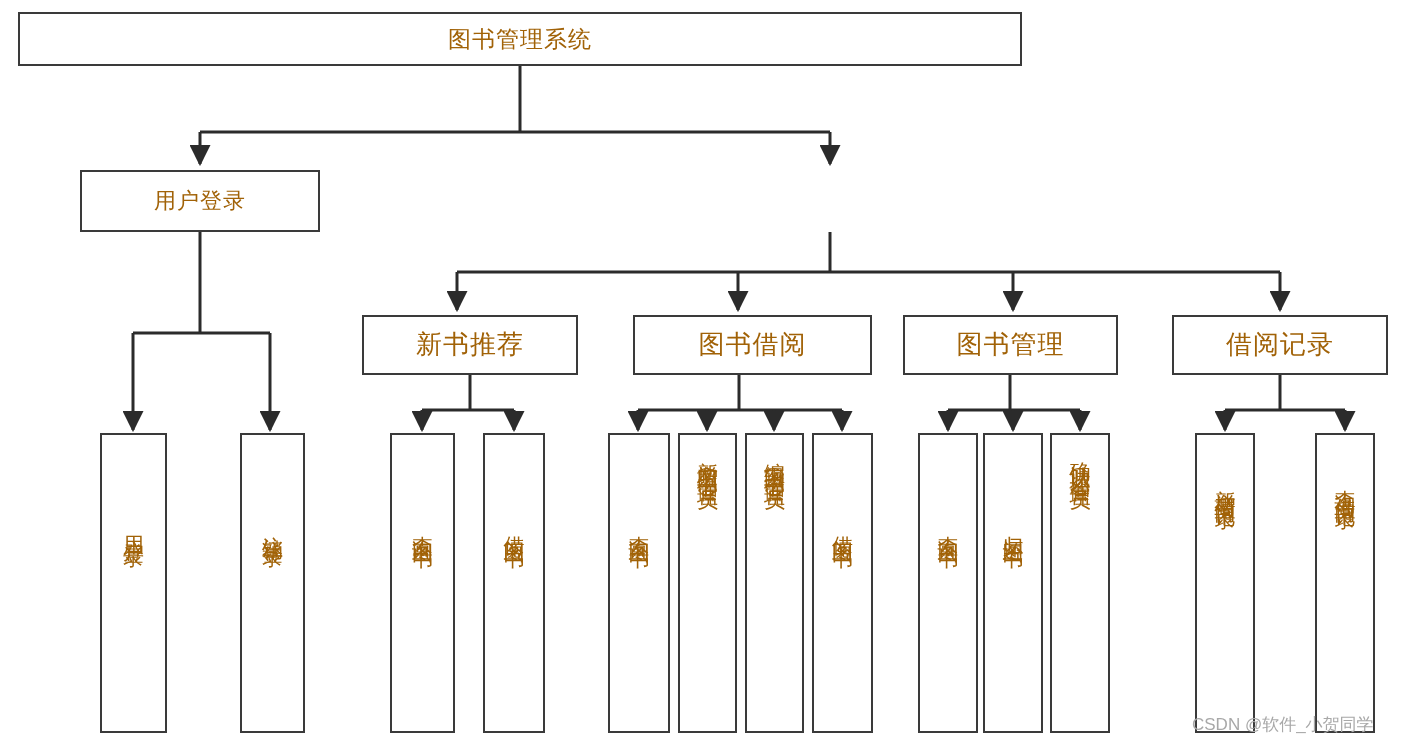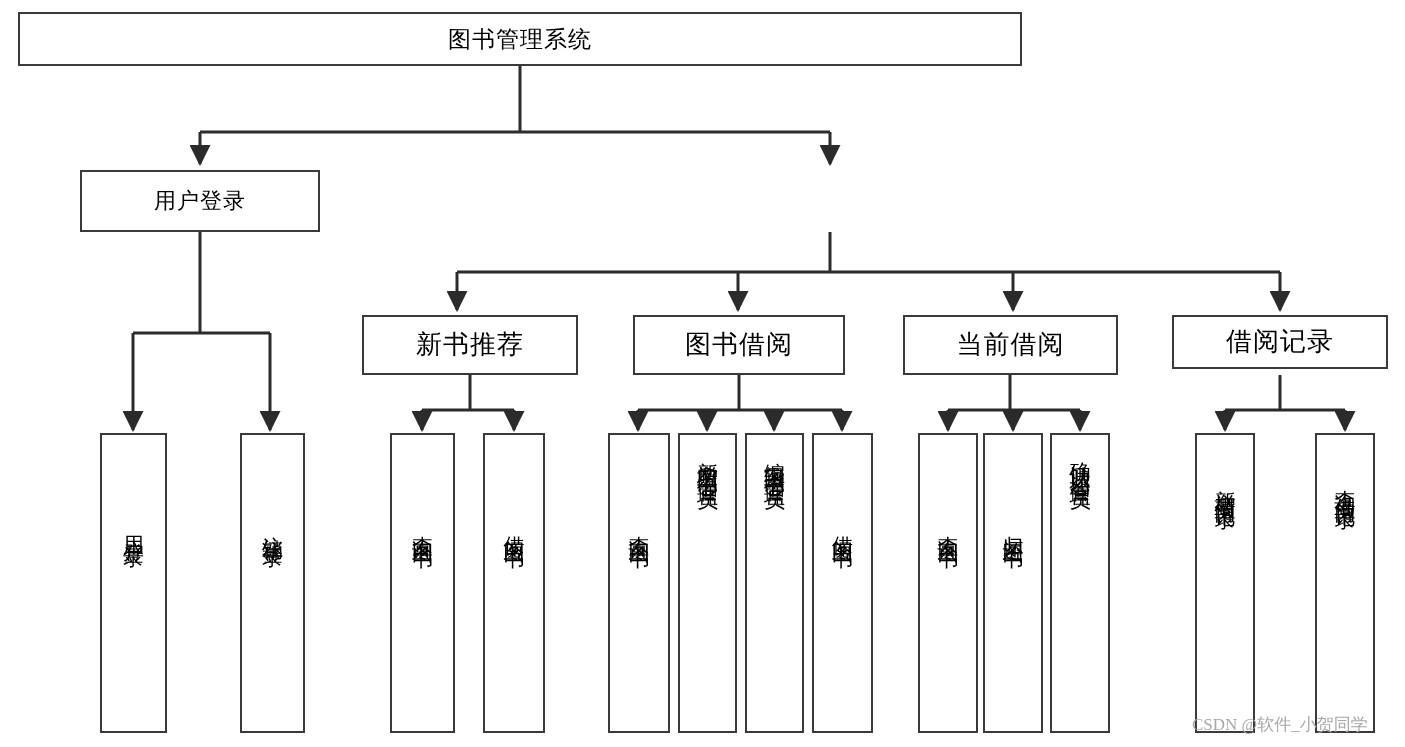--- a/index.html
+++ b/index.html
@@ -34,21 +34,21 @@
     border: 2px solid #3a3a3a;
     display: flex;
     align-items: center;
     justify-content: center;
     z-index: 2;
   }
   .node-label {
     font-size: 21px;
     line-height: 1.15;
     letter-spacing: 1px;
-    color: #000000;
+    color: #a16207;
     white-space: nowrap;
     text-align: center;
   }
   .node.vertical .node-label {
     writing-mode: vertical-rl;
     text-orientation: upright;
     letter-spacing: 4px;
     font-size: 21px;
     white-space: nowrap;
   }
@@ -60,21 +60,21 @@
     padding-top: 14px;
   }
   #watermark {
     position: absolute;
     left: 1192px;
     top: 713px;
     font-size: 17px;
     color: #a8a8a8;
     white-space: nowrap;
     z-index: 5;
-    font-family: Liberation Serif, serif;
+    font-family: Liberation Sans, sans-serif;
   }
 </style>
 </head>
 <body>
 
 <div id="diagram-root">
 
   <svg id="edge-layer" viewBox="0 0 1405 747" xmlns="http://www.w3.org/2000/svg">
     <defs>
       <marker id="arrow" viewBox="0 0 10 10" refX="9" refY="5" markerWidth="7" markerHeight="7" orient="auto-start-reverse">
@@ -131,29 +131,29 @@
 
   <div class="node level-1" style="left:80px; top:170px; width:240px; height:62px;">
     <span class="node-label">用户登录</span>
   </div>
 
 
   <div class="node level-2" style="left:362px; top:315px; width:216px; height:60px;">
     <span class="node-label">新书推荐</span>
   </div>
 
-  <div class="node level-2" style="left:633px; top:315px; width:212px; height:60px;">
+  <div class="node level-2" style="left:633px; top:315px; width:239px; height:60px;">
     <span class="node-label">图书借阅</span>
   </div>
 
   <div class="node level-2" style="left:903px; top:315px; width:215px; height:60px;">
-    <span class="node-label">当前借阅</span>
-  </div>
-
-  <div class="node level-2" style="left:1172px; top:315px; width:216px; height:54px;">
+    <span class="node-label">图书管理</span>
+  </div>
+
+  <div class="node level-2" style="left:1172px; top:315px; width:216px; height:60px;">
     <span class="node-label">借阅记录</span>
   </div>
 
   <div class="node leaf vertical" style="left:100px; top:433px; width:67px; height:300px; padding-top:84px;">
     <span class="node-label">用户登录</span>
   </div>
 
   <div class="node leaf vertical" style="left:240px; top:433px; width:65px; height:300px; padding-top:84px;">
     <span class="node-label">注销登录</span>
   </div>

